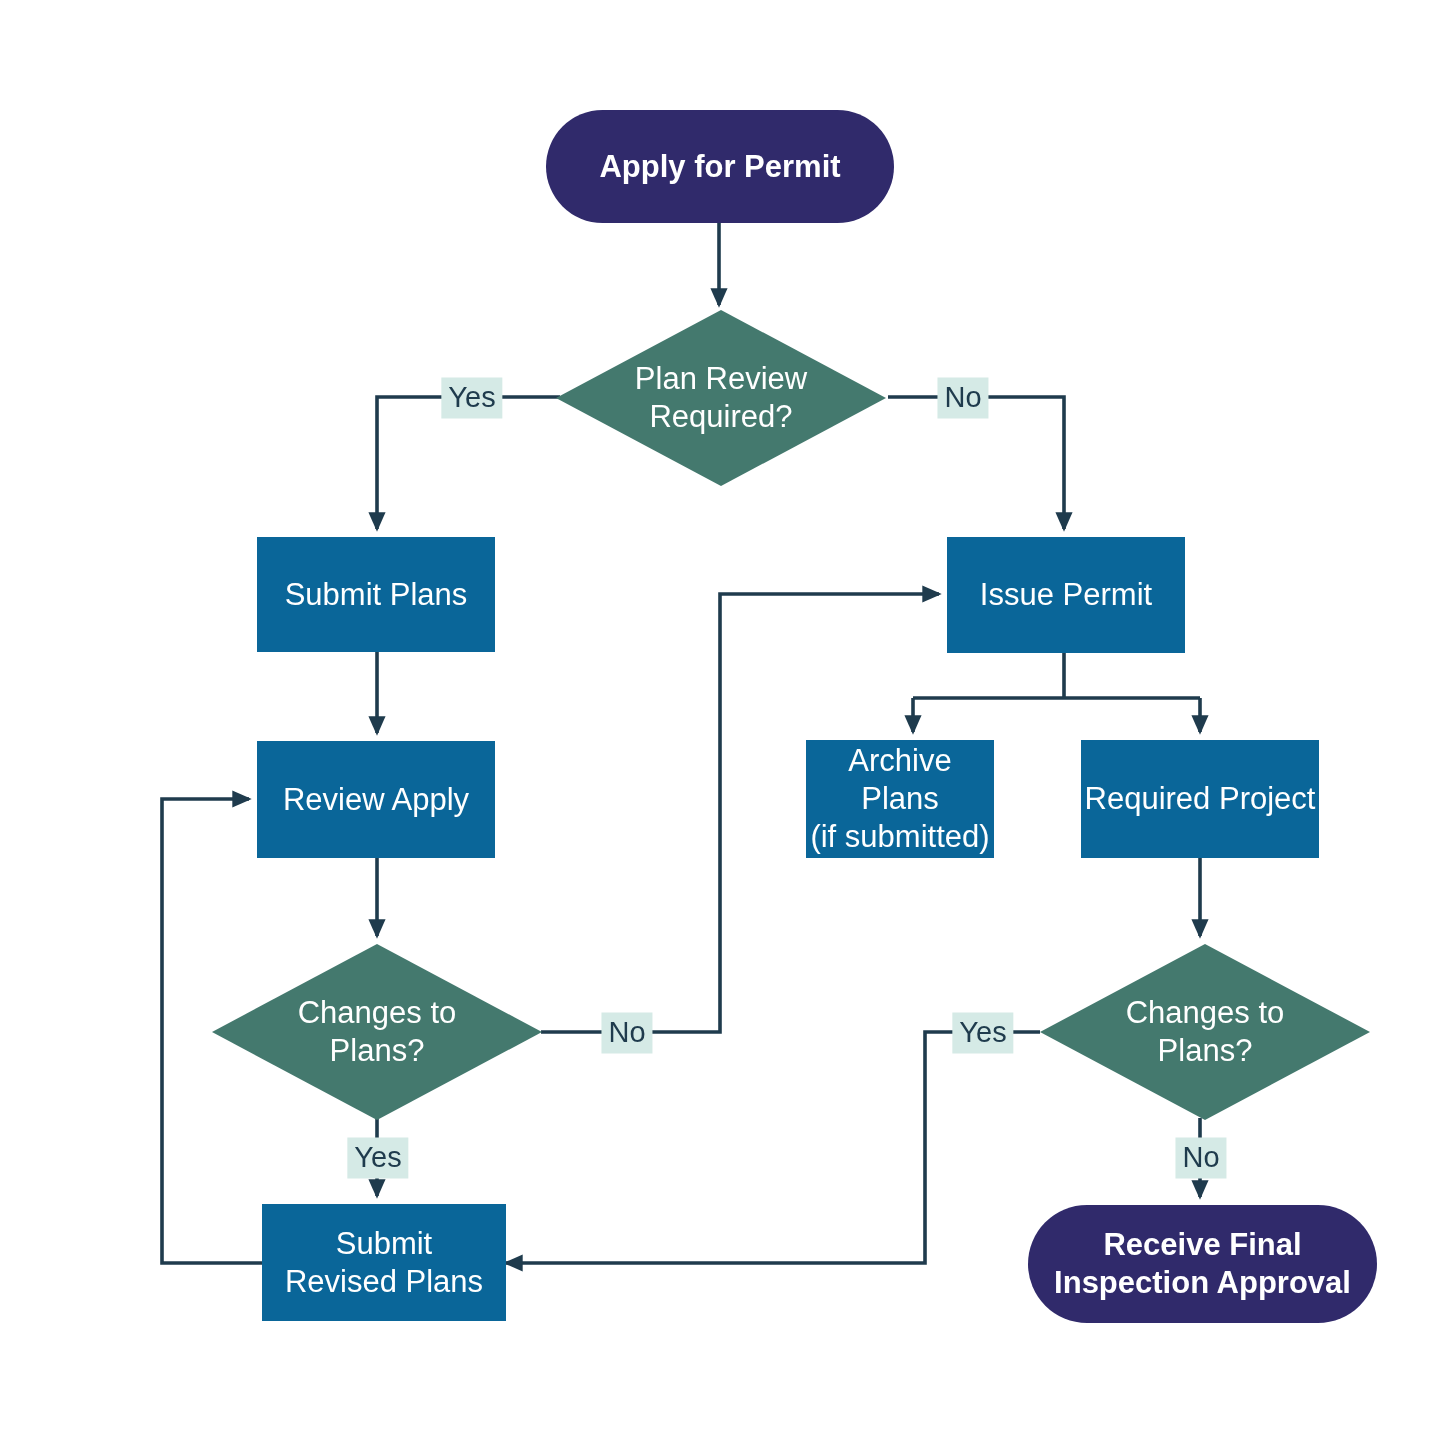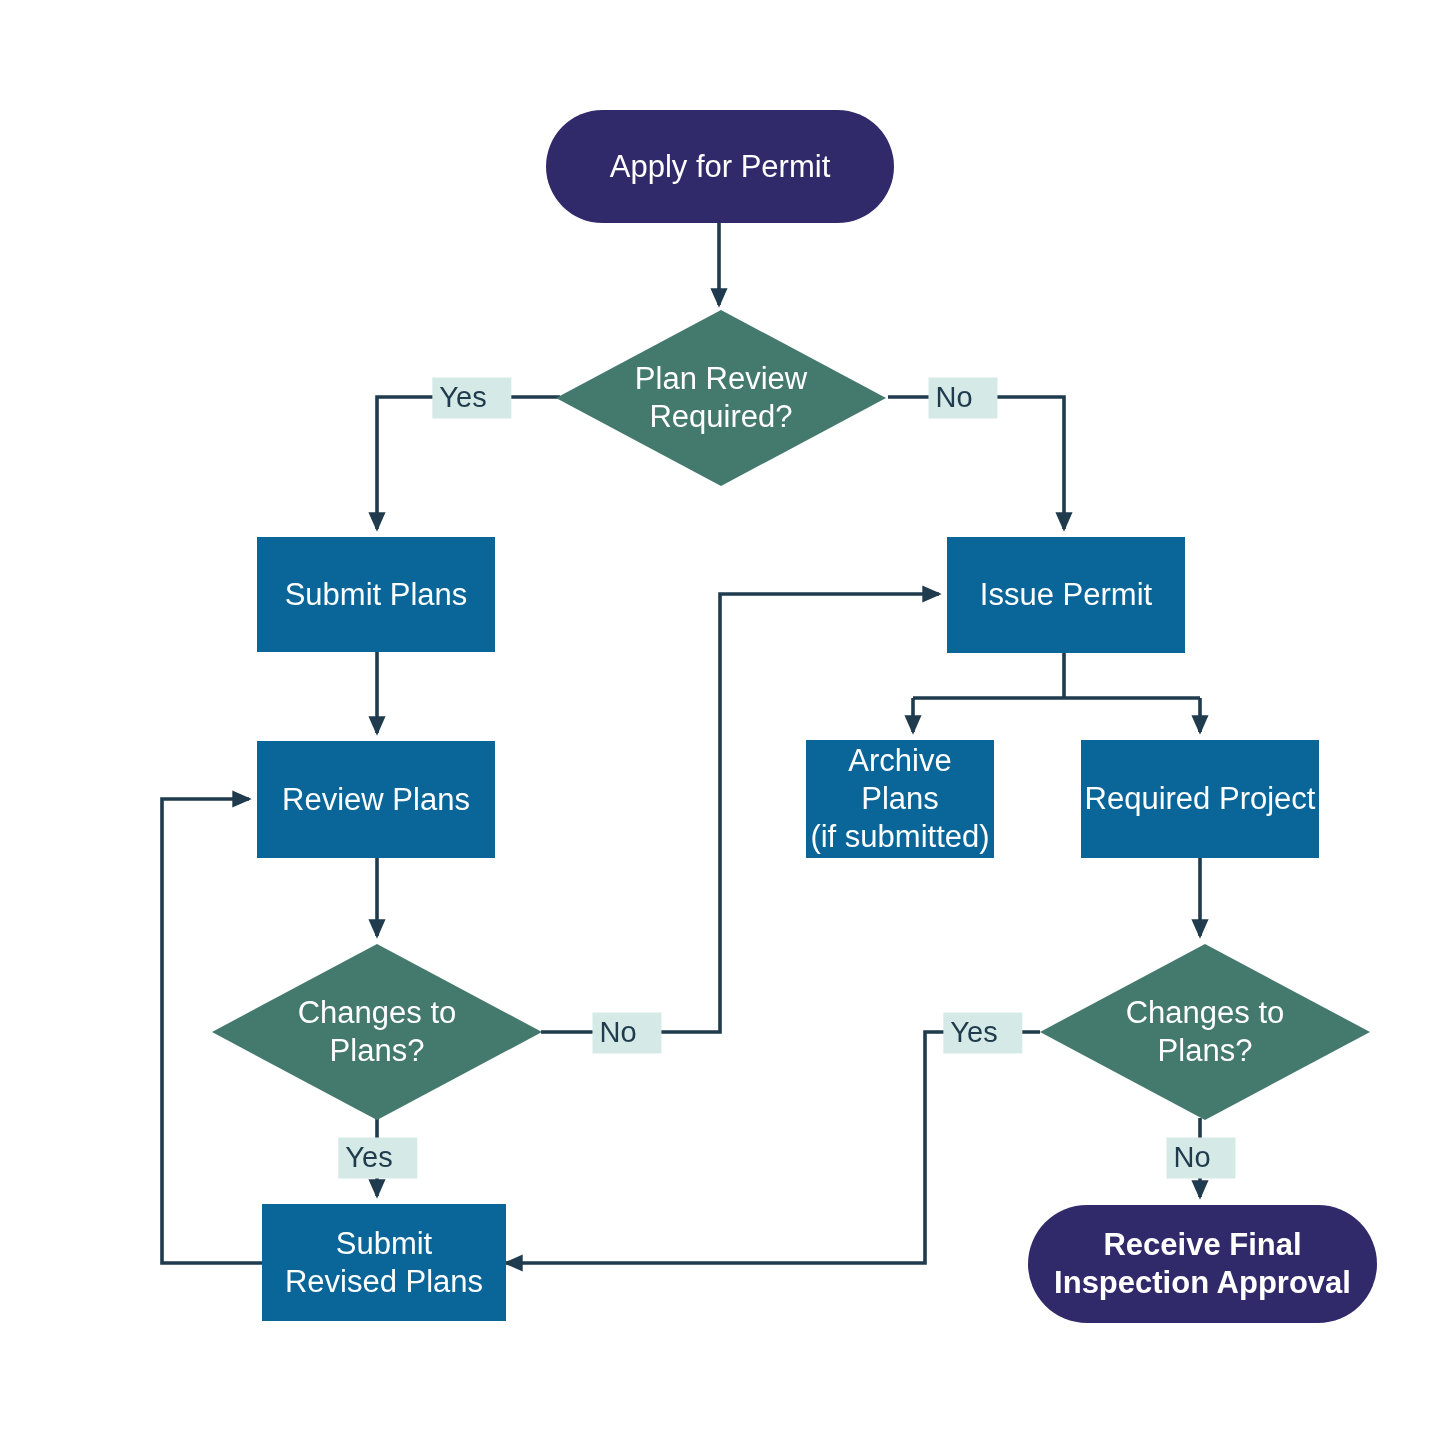--- a/index.html
+++ b/index.html
@@ -70,21 +70,21 @@
     font-size: 31px;
     line-height: 1.22;
     white-space: pre-line;
   }
   .edge-label {
     position: absolute;
     background: #d5eae6;
     color: #1f3b4d;
     font-size: 29px;
     line-height: 1.0;
-    padding: 5px 25px 7px 7px;
+    padding: 5px 7px 7px 7px;
     white-space: nowrap;
     transform: translate(-50%, -50%);
     box-sizing: border-box;
   }
 </style>
 </head>
 <body>
 
 <div id="flowchart">
 
@@ -119,42 +119,42 @@
       <path d="M 1200 698 L 1200 732" marker-end="url(#arrow)"></path>
 
       <path d="M 1200 858 L 1200 936" marker-end="url(#arrow)"></path>
 
       <path d="M 1040 1032 L 925 1032 L 925 1263 L 506 1263" marker-end="url(#arrow)"></path>
 
       <path d="M 1200 1118 L 1200 1197" marker-end="url(#arrow)"></path>
     </g>
   </svg>
 
-  <div class="node terminal" style="left:546px; top:110px; width:348px; height:113px;">
+  <div class="node terminal" style="left:546px; top:110px; width:348px; height:113px;font-weight:bold;">
     <span>Apply for Permit</span>
   </div>
 
   <div class="decision" style="left:556px; top:310px; width:330px; height:176px;">
     <svg class="shape" viewBox="0 0 330 176" preserveAspectRatio="none">
       <polygon points="165,0 330,88 165,176 0,88" fill="#44796e"></polygon>
     </svg>
     <div class="dtext">Plan Review
 Required?</div>
   </div>
 
   <div class="node process" style="left:947px; top:537px; width:238px; height:116px;">
     <span>Issue Permit</span>
   </div>
 
   <div class="node process" style="left:257px; top:537px; width:238px; height:115px;">
     <span>Submit Plans</span>
   </div>
 
   <div class="node process" style="left:257px; top:741px; width:238px; height:117px;">
-    <span>Review Plans</span>
+    <span>Review Apply</span>
   </div>
 
   <div class="node process" style="left:806px; top:740px; width:188px; height:118px;">
     <span>Archive Plans
 (if submitted)</span>
   </div>
 
   <div class="node process" style="left:1081px; top:740px; width:238px; height:118px;">
     <span>Required Project</span>
   </div>

